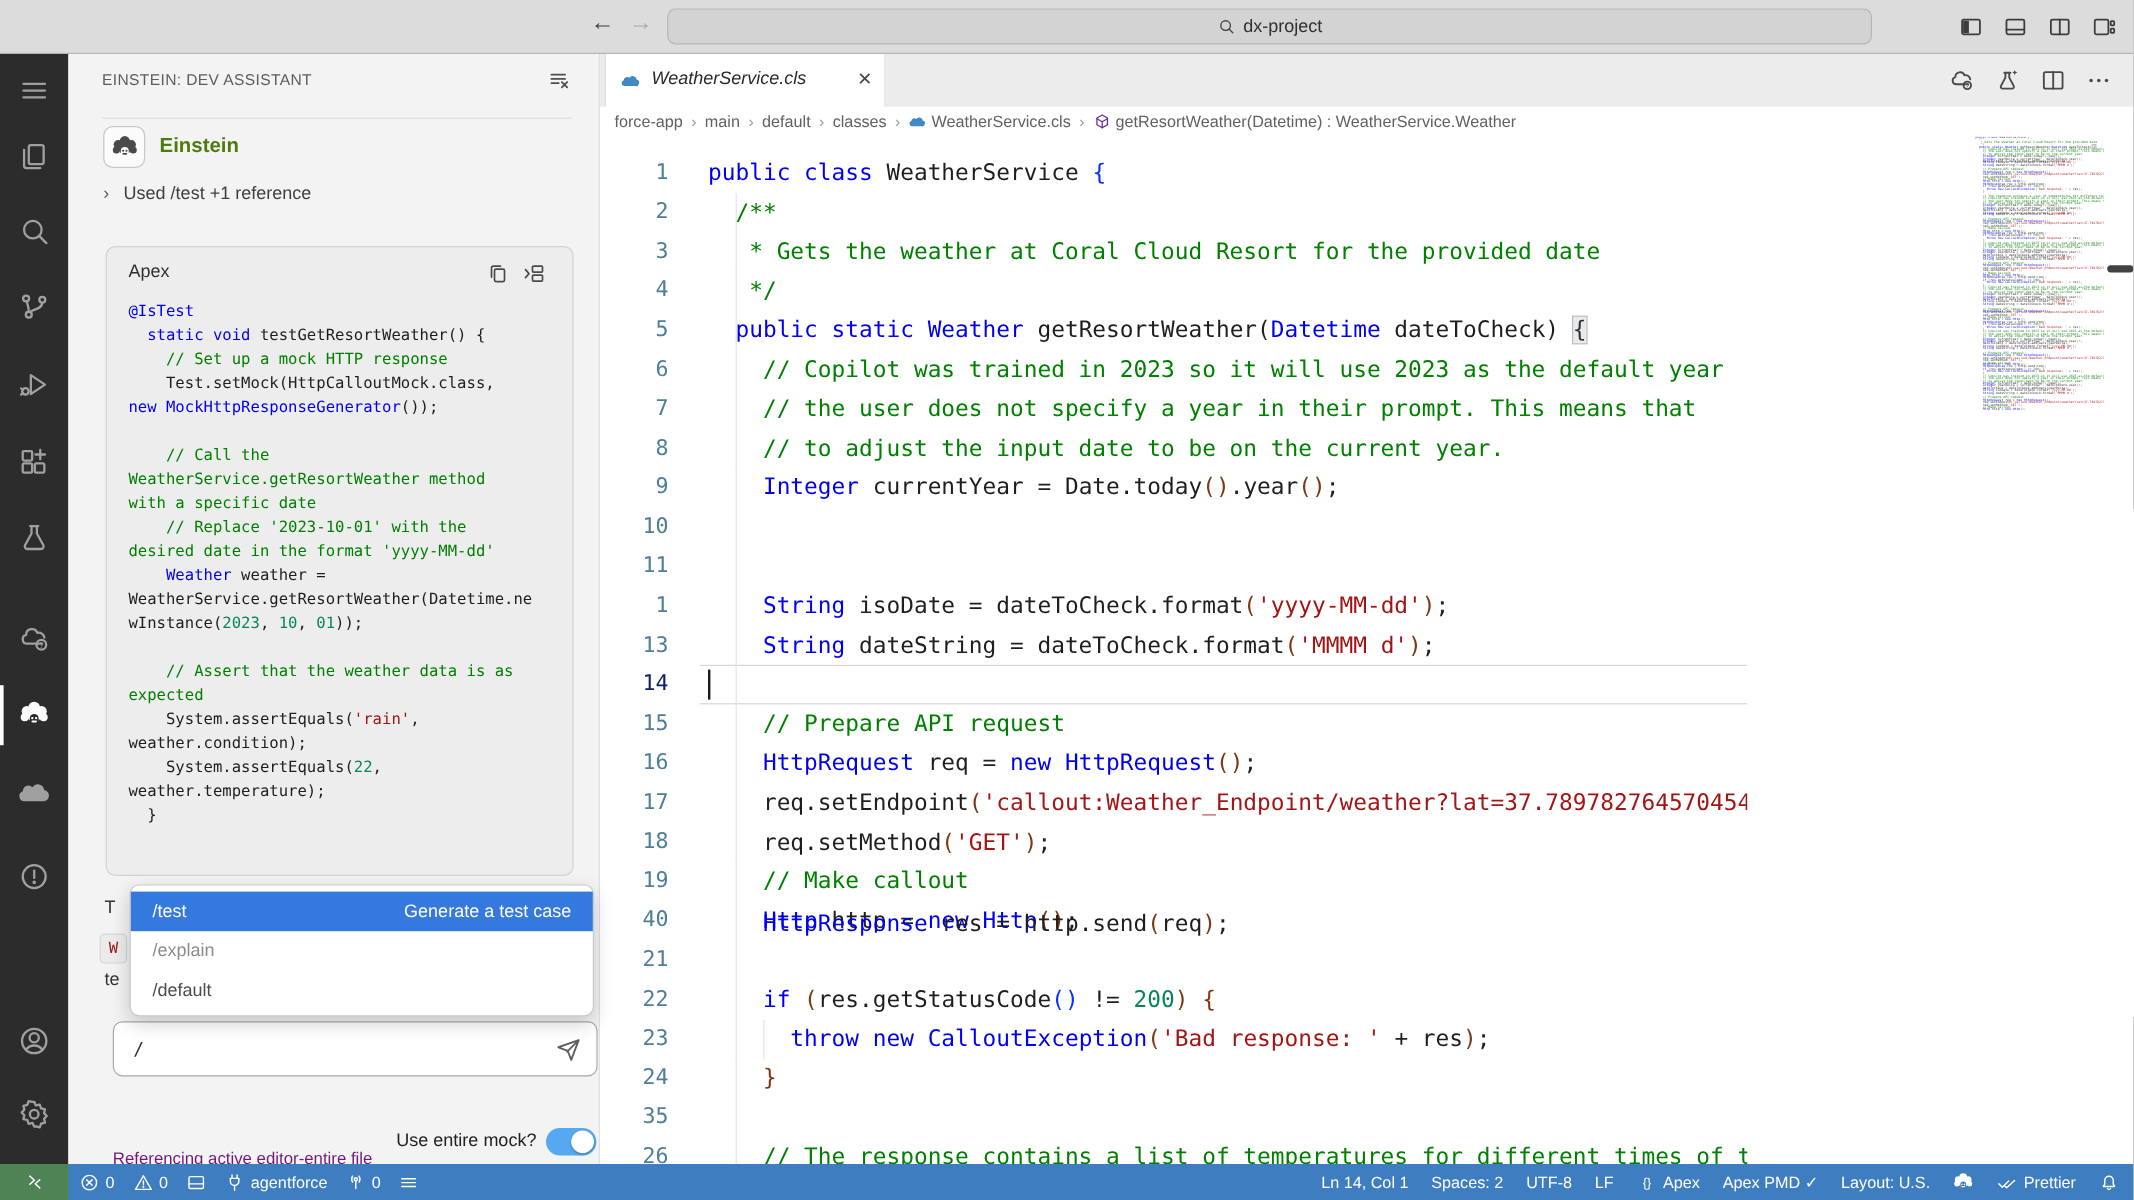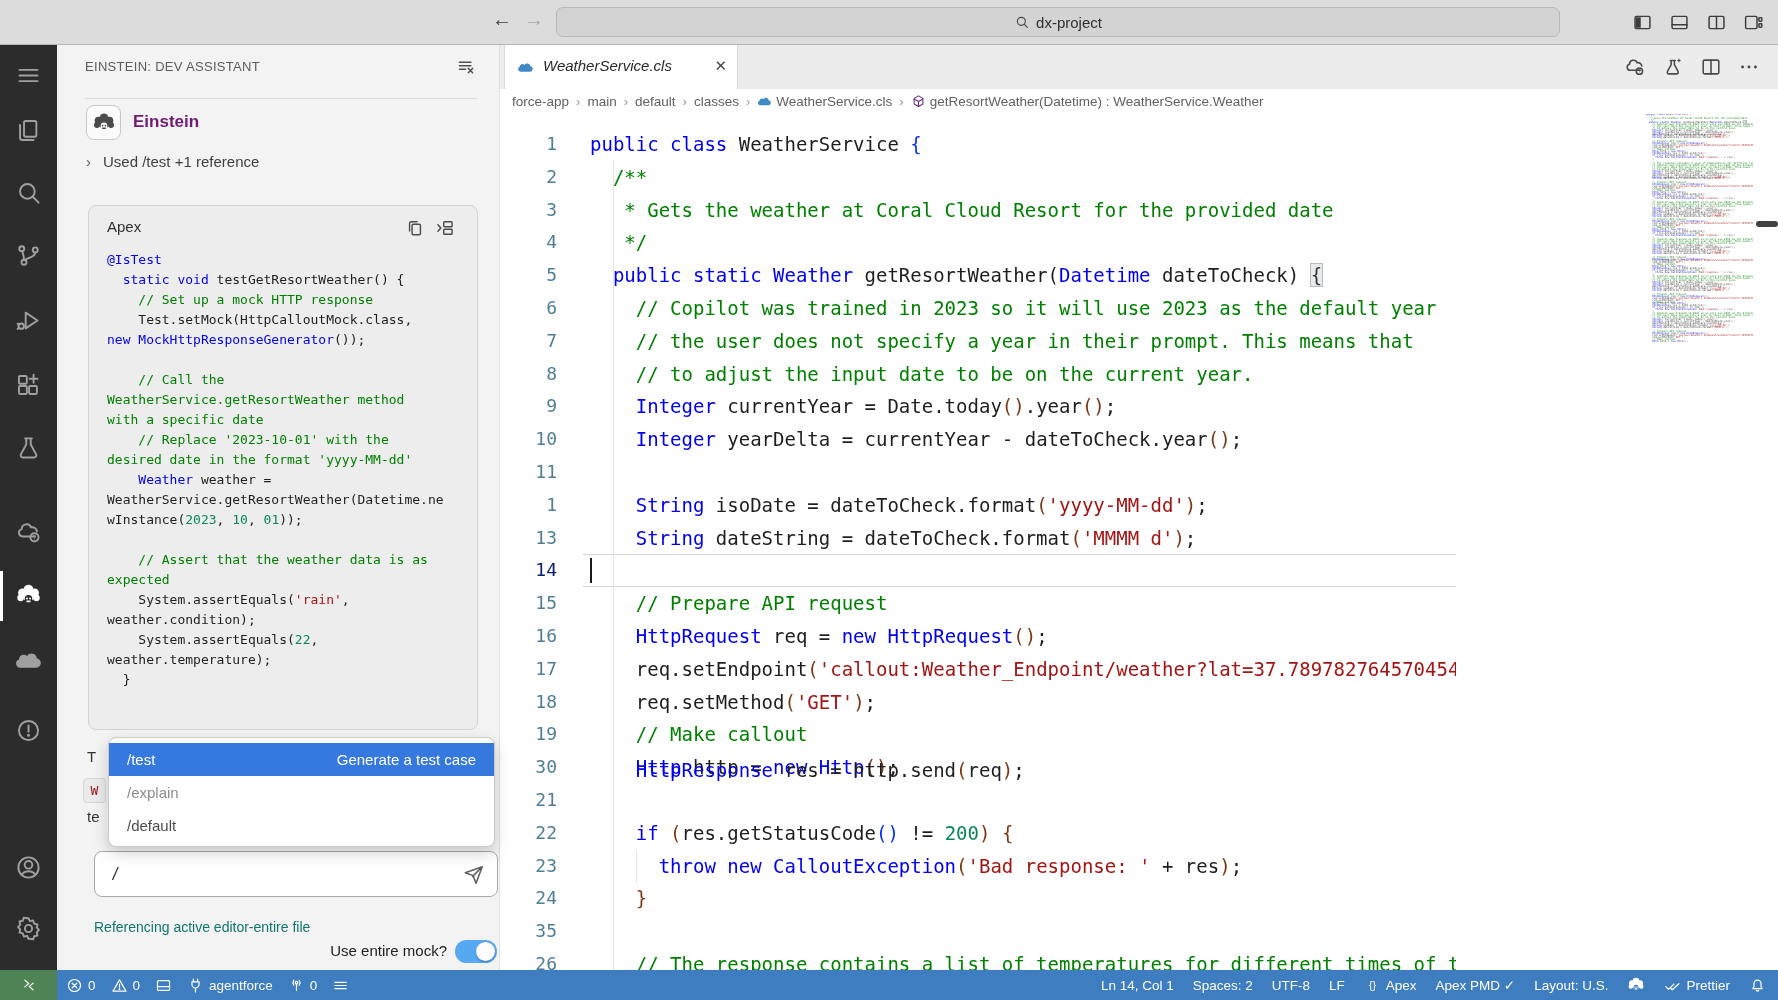--- a/index.html
+++ b/index.html
@@ -23,21 +23,21 @@
   .actitem{position:absolute;left:15px;width:27px;height:27px;color:#a0a0a0;}
   .actitem.active{color:#ffffff;}
   #actindicator{left:0;width:3px;height:50px;background:#fff;}
   
   #sidebar{left:57px;top:45px;width:443px;height:925px;background:#f3f3f3;border-right:1px solid #e0e0e0;}
   #sb-title{left:28px;top:14px;font-size:13px;color:#5c5c5c;letter-spacing:.3px;}
   #sb-clear{right:22px;top:12px;width:21px;height:21px;color:#4f4f4f;}
   #sb-divider{left:28px;top:53px;width:392px;height:1px;background:#dcdcdc;}
   #sb-avatar{left:29px;top:60px;width:35px;height:35px;border:1px solid #c8c8c8;border-radius:8px;
     background:#fbfbfb;display:flex;align-items:center;justify-content:center;color:#4a4a4a;}
-  #sb-name{left:76px;top:67px;font-size:17px;font-weight:bold;color:#701a75;}
+  #sb-name{left:76px;top:67px;font-size:17px;font-weight:bold;color:#4d7c0f;}
   #sb-ref{left:29px;top:108px;font-size:15px;color:#3f3f3f;display:flex;gap:12px;align-items:center;}
   #sb-ref .chev{color:#5a5a5a;font-size:15px;}
   #codeblock{left:31px;top:160px;width:390px;height:525px;background:#ededed;border:1px solid #d3d3d3;border-radius:8px;}
   #cb-lang{left:18px;top:12px;font-size:15px;color:#303030;}
   #cb-copy{right:52px;top:12px;width:20px;height:20px;color:#4a4a4a;}
   #cb-insert{right:22px;top:12px;width:20px;height:20px;color:#4a4a4a;}
   #cb-code{left:18px;top:44px;width:356px;font-family:"DejaVu Sans Mono",monospace;font-size:13px;
     line-height:20px;white-space:pre;}
   .frag{font-size:15px;color:#333;}
   #frag-chip{left:26px;top:733px;width:23px;height:25px;background:#ebebeb;border:1px solid #d6d6d6;border-radius:4px;
@@ -46,21 +46,21 @@
   #slashmenu{left:51px;top:692px;width:387px;height:110px;background:#fff;border:1px solid #c9c9c9;border-radius:8px;
     box-shadow:0 6px 16px rgba(0,0,0,.18);padding:5px 0;z-index:5;}
   .sm-row{height:33px;display:flex;align-items:center;padding:0 18px;font-size:15px;color:#4c4c4c;justify-content:space-between;}
   .sm-row.dim{color:#8c8c8c;}
   .sm-row.sel{background:var(--sel-blue);color:#fff;}
   
   #prompt{left:37px;top:806px;width:404px;height:46px;background:#fff;border:1px solid #a9a9a9;border-radius:8px;}
   #prompt input{position:absolute;left:14px;top:8px;width:330px;height:28px;border:none;outline:none;
     font-family:"DejaVu Sans Mono",monospace;font-size:15px;color:#333;background:transparent;}
   #send{right:12px;top:12px;width:22px;height:22px;color:#5f5f5f;}
-  #sb-note{left:37px;top:874px;font-size:14px;color:#0f766e;}
+  #sb-note{left:37px;top:912px;font-size:14px;color:#701a75;}
   #toggle-label{left:150px;top:897px;width:240px;text-align:right;font-size:15px;color:#222;}
   #toggle{left:398px;top:895px;width:42px;height:23px;border-radius:12px;background:var(--toggle-blue);}
   #toggle .knob{position:absolute;right:2px;top:2px;width:19px;height:19px;border-radius:50%;background:#fff;
     box-shadow:0 1px 2px rgba(0,0,0,.3);}
   
   #tabbar{left:500px;top:45px;width:1278px;height:44px;background:#ececec;}
   #tab{left:4px;top:0;width:234px;height:44px;background:#fff;border-left:1px solid #dcdcdc;border-right:1px solid #dcdcdc;}
   #tab .ic{position:absolute;left:12px;top:14px;width:17px;height:17px;color:#3f8ac2;}
   #tab-title{position:absolute;left:38px;top:12px;font-style:italic;font-size:15px;color:#2a2a2a;}
   #tab-close{position:absolute;right:10px;top:12px;font-size:15px;color:#474747;}
@@ -430,21 +430,20 @@
       <div class="guide" style="left:112.9px;top:211.79999999999998px"></div>
       <div class="crow" style="top:211.79999999999998px;line-height:32.8px"><span class="tk-c">    // the user does not specify a year in their prompt. This means that </span></div>
       <div class="gnum" style="top:244.59999999999997px;height:32.8px;line-height:32.8px">8</div>
       <div class="guide" style="left:112.9px;top:244.59999999999997px"></div>
       <div class="crow" style="top:244.59999999999997px;line-height:32.8px"><span class="tk-c">    // to adjust the input date to be on the current year.</span></div>
       <div class="gnum" style="top:277.4px;height:32.8px;line-height:32.8px">9</div>
       <div class="guide" style="left:112.9px;top:277.4px"></div>
       <div class="crow" style="top:277.4px;line-height:32.8px"><span class="tk-t">    Integer</span><span class="tk-d"> currentYear = Date.today</span><span class="tk-b3">()</span><span class="tk-d">.year</span><span class="tk-b3">()</span><span class="tk-d">;</span></div>
       <div class="gnum" style="top:310.2px;height:32.8px;line-height:32.8px">10</div>
       <div class="guide" style="left:112.9px;top:310.2px"></div>
-      <div class="crow" style="top:310.2px;line-height:32.8px"><span class="tk-t">    Integer</span><span class="tk-d"> yearDelta = currentYear - dateToCheck.year</span><span class="tk-b3">()</span><span class="tk-d">;</span></div>
       <div class="gnum" style="top:343px;height:32.8px;line-height:32.8px">11</div>
       <div class="guide" style="left:112.9px;top:343px"></div>
       <div class="gnum" style="top:375.79999999999995px;height:32.8px;line-height:32.8px">1</div>
       <div class="guide" style="left:112.9px;top:375.79999999999995px"></div>
       <div class="crow" style="top:375.79999999999995px;line-height:32.8px"><span class="tk-t">    String</span><span class="tk-d"> isoDate = dateToCheck.format</span><span class="tk-b3">(</span><span class="tk-s">'yyyy-MM-dd'</span><span class="tk-b3">)</span><span class="tk-d">;</span></div>
       <div class="gnum" style="top:408.59999999999997px;height:32.8px;line-height:32.8px">13</div>
       <div class="guide" style="left:112.9px;top:408.59999999999997px"></div>
       <div class="crow" style="top:408.59999999999997px;line-height:32.8px"><span class="tk-t">    String</span><span class="tk-d"> dateString = dateToCheck.format</span><span class="tk-b3">(</span><span class="tk-s">'MMMM d'</span><span class="tk-b3">)</span><span class="tk-d">;</span></div>
       <div class="gnum active" style="top:441.4px;height:32.8px;line-height:32.8px">14</div>
       <div id="curline" class="abs" style="top:441.4px"></div>
@@ -459,21 +458,21 @@
       <div class="crow" style="top:506.99999999999994px;line-height:32.8px"><span class="tk-t">    HttpRequest</span><span class="tk-d"> req = </span><span class="tk-k">new</span><span class="tk-t"> HttpRequest</span><span class="tk-b3">()</span><span class="tk-d">;</span></div>
       <div class="gnum" style="top:539.8px;height:32.8px;line-height:32.8px">17</div>
       <div class="guide" style="left:112.9px;top:539.8px"></div>
       <div class="crow" style="top:539.8px;line-height:32.8px"><span class="tk-d">    req.setEndpoint</span><span class="tk-b3">(</span><span class="tk-s">'callout:Weather_Endpoint/weather?lat=37.789782764570454'</span></div>
       <div class="gnum" style="top:572.5999999999999px;height:32.8px;line-height:32.8px">18</div>
       <div class="guide" style="left:112.9px;top:572.5999999999999px"></div>
       <div class="crow" style="top:572.5999999999999px;line-height:32.8px"><span class="tk-d">    req.setMethod</span><span class="tk-b3">(</span><span class="tk-s">'GET'</span><span class="tk-b3">)</span><span class="tk-d">;</span></div>
       <div class="gnum" style="top:605.4px;height:32.8px;line-height:32.8px">19</div>
       <div class="guide" style="left:112.9px;top:605.4px"></div>
       <div class="crow" style="top:605.4px;line-height:32.8px"><span class="tk-c">    // Make callout</span></div>
-      <div class="gnum" style="top:638.1999999999999px;height:32.8px;line-height:32.8px">30</div>
+      <div class="gnum" style="top:638.1999999999999px;height:32.8px;line-height:32.8px">40</div>
       <div class="guide" style="left:112.9px;top:638.1999999999999px"></div>
       <div class="crow" style="top:638.1999999999999px;line-height:32.8px"><span class="tk-t">    Http</span><span class="tk-d"> http = </span><span class="tk-k">new</span><span class="tk-t"> Http</span><span class="tk-b3">()</span><span class="tk-d">;</span></div>
       <div class="gnum" style="top:671px;height:32.8px;line-height:32.8px">21</div>
       <div class="guide" style="left:112.9px;top:671px"></div>
       <div class="crow" style="top:641px;line-height:32.8px"><span class="tk-t">    HttpResponse</span><span class="tk-d"> res = http.send</span><span class="tk-b3">(</span><span class="tk-d">req</span><span class="tk-b3">)</span><span class="tk-d">;</span></div>
       <div class="gnum" style="top:703.8px;height:32.8px;line-height:32.8px">22</div>
       <div class="guide" style="left:112.9px;top:703.8px"></div>
       <div class="crow" style="top:703.8px;line-height:32.8px"><span class="tk-k">    if </span><span class="tk-b3">(</span><span class="tk-d">res.getStatusCode</span><span class="tk-b1">()</span><span class="tk-d"> != </span><span class="tk-n">200</span><span class="tk-b3">)</span><span class="tk-d"> </span><span class="tk-b3">{</span></div>
       <div class="gnum" style="top:736.5999999999999px;height:32.8px;line-height:32.8px">23</div>
       <div class="guide" style="left:112.9px;top:736.5999999999999px"></div>

